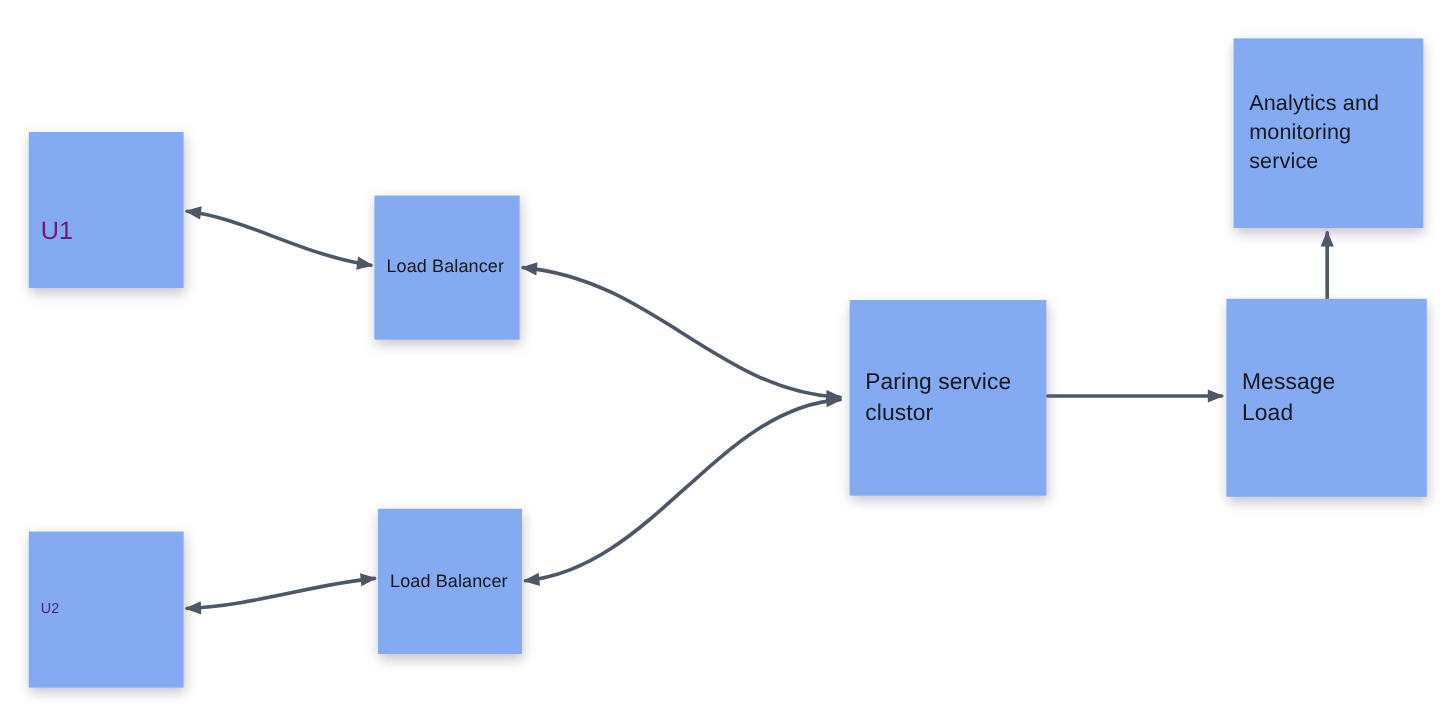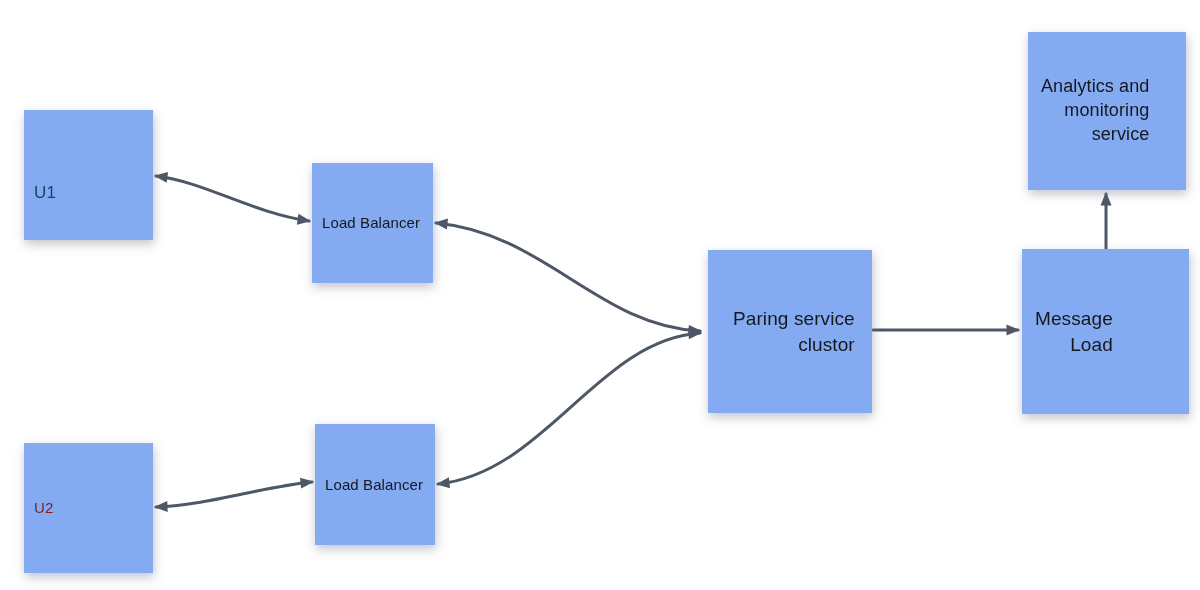--- a/index.html
+++ b/index.html
@@ -31,21 +31,20 @@
     align-items: center;
     padding-left: 10px;
     padding-right: 5px;
     box-shadow: 1px 4px 10px rgba(120, 122, 135, 0.45);
   }
   .node.lg { padding-left: 13px; }
   .node-label {
     white-space: pre-line;
     line-height: 1.32;
     letter-spacing: 0.1px;
-    text-align: right;
   }
 </style>
 </head>
 <body>
 
 <div id="canvas" style="background: rgb(255, 255, 255); width: 1200px; height: 590px;">
   <svg class="connector-layer" width="1200" height="590" viewBox="0 0 1200 590">
     <defs>
       <marker id="ah-end" viewBox="0 0 16 14" refX="13" refY="7" markerWidth="16" markerHeight="14" orient="auto" markerUnits="userSpaceOnUse">
         <path class="arrowhead" d="M1.5,1.5 L15,7 L1.5,12.5 Z" fill="#4D5766"></path>
@@ -58,33 +57,33 @@
         <path class="edge" d="M 156 176 C 205 182, 250 212, 309 221" stroke="#4D5766" marker-end="url(#ah-end)" marker-start="url(#ah-start)"></path>
         <path class="edge" d="M 436 223 C 545 233, 598 326, 700 331" stroke="#4D5766" marker-end="url(#ah-end)" marker-start="url(#ah-start)"></path>
         <path class="edge" d="M 156 507 C 210 505, 260 487, 312 482" stroke="#4D5766" marker-end="url(#ah-end)" marker-start="url(#ah-start)"></path>
         <path class="edge" d="M 438 484 C 545 473, 598 340, 700 333" stroke="#4D5766" marker-end="url(#ah-end)" marker-start="url(#ah-start)"></path>
         <path class="edge" d="M 873 330 L 1018 330" stroke="#4D5766" marker-end="url(#ah-end)"></path>
         <path class="edge" d="M 1106 249 L 1106 194" stroke="#4D5766" marker-end="url(#ah-end)"></path>
       </g>
   </svg>
   <div id="node-group">
       <div class="node" style="left: 24px; top: 110px; width: 129px; height: 130px; background: rgb(132, 171, 242);">
-        <span class="node-label" style="font-size: 17px; color: #0c4a6e; margin-top: 36px;">U1</span>
+        <span class="node-label" style="font-size: 21px; color: #701a75; margin-top: 36px;">U1</span>
       </div>
       <div class="node" style="left: 312px; top: 163px; width: 121px; height: 120px; background: rgb(132, 171, 242);">
         <span class="node-label" style="font-size: 15px; color: rgb(21, 24, 31);">Load Balancer</span>
       </div>
       <div class="node" style="left: 24px; top: 443px; width: 129px; height: 130px; background: rgb(132, 171, 242);">
-        <span class="node-label" style="font-size: 15px; color: #7f1d1d;">U2</span>
+        <span class="node-label" style="font-size: 12px; color: #4c1d95;">U2</span>
       </div>
       <div class="node" style="left: 315px; top: 424px; width: 120px; height: 121px; background: rgb(132, 171, 242);">
         <span class="node-label" style="font-size: 15px; color: rgb(21, 24, 31);">Load Balancer</span>
       </div>
       <div class="node lg" style="left: 708px; top: 250px; width: 164px; height: 163px; background: rgb(132, 171, 242);">
-        <span class="node-label" style="font-size: 19px; color: rgb(21, 24, 31); margin-left: 12px;">Paring service
+        <span class="node-label" style="font-size: 19px; color: rgb(21, 24, 31);">Paring service
 clustor</span>
       </div>
       <div class="node lg" style="left: 1022px; top: 249px; width: 167px; height: 165px; background: rgb(132, 171, 242);">
         <span class="node-label" style="font-size: 19px; color: rgb(21, 24, 31);">Message
 Load</span>
       </div>
       <div class="node lg" style="left: 1028px; top: 32px; width: 158px; height: 158px; background: rgb(132, 171, 242);">
         <span class="node-label" style="font-size: 18px; color: rgb(21, 24, 31);">Analytics and
 monitoring
 service</span>

